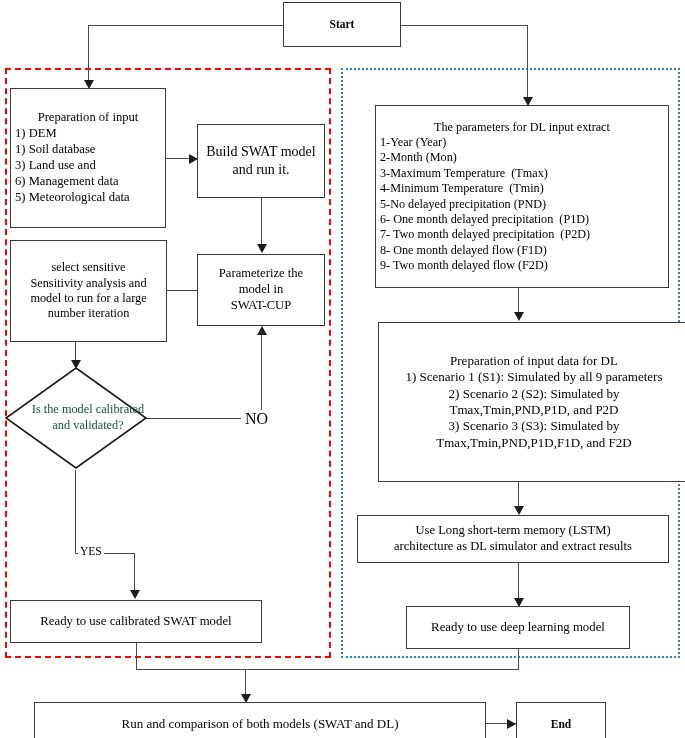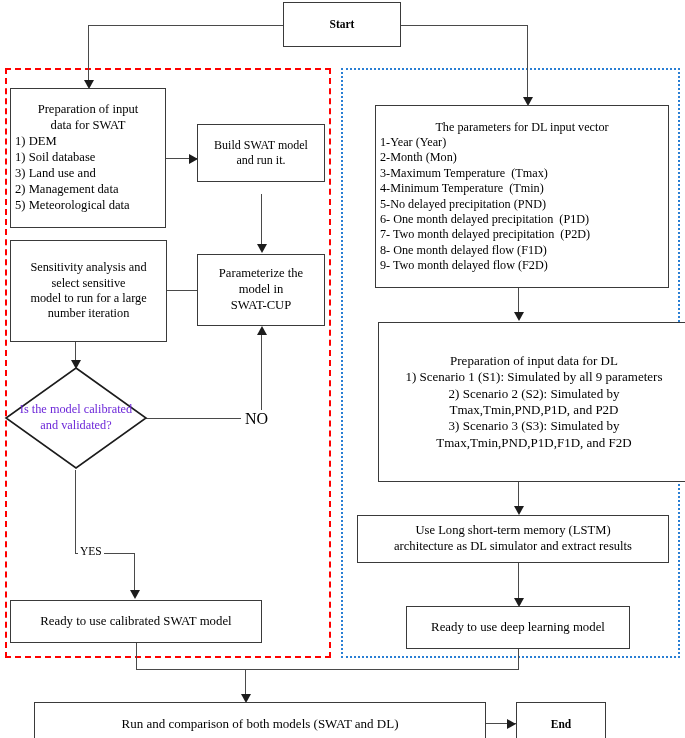--- a/index.html
+++ b/index.html
@@ -90,30 +90,30 @@
   }
 
   
   .diamond-wrap {
     position: absolute;
     z-index: 5;
   }
   .diamond-wrap svg { display: block; }
   .diamond-text {
     position: absolute;
-    left: 0;
+    left: 12px;
     top: 0;
     width: 100%;
     height: 100%;
     display: flex;
     align-items: center;
     justify-content: center;
     text-align: center;
     line-height: 1.28;
-    color: #6d28d9;
+    color: #14532d;
     pointer-events: none;
   }
 
   .edge-label {
     position: absolute;
     color: #000;
     background: #ffffff;
     padding: 0 2px;
     z-index: 6;
     white-space: nowrap;
@@ -137,33 +137,32 @@
   <div class="ln ln-v" style="left:88px; top:25px; height:57px;"></div>
   <div class="arrow arrow-down" style="left:83.5px; top:80px;"></div>
 
   <div class="ln ln-h" style="left:400px; top:25px; width:128px;"></div>
   <div class="ln ln-v" style="left:527px; top:25px; height:74px;"></div>
   <div class="arrow arrow-down" style="left:522.5px; top:97px;"></div>
 
   <div class="box" style="left:10px; top:88px; width:156px; height:140px; font-size:12.6px;">
     <div class="lines">
       <div class="ln-center">Preparation of input</div>
-      <div class="ln-center">data for SWAT</div>
       <div class="ln-left">1) DEM</div>
       <div class="ln-left">1) Soil database</div>
       <div class="ln-left">3) Land use and</div>
-      <div class="ln-left">2) Management data</div>
+      <div class="ln-left">6) Management data</div>
       <div class="ln-left">5) Meteorological data</div>
     </div>
   </div>
 
   <div class="ln ln-h" style="left:166px; top:158px; width:32px;"></div>
   <div class="arrow arrow-right" style="left:189px; top:153.5px;"></div>
 
-  <div class="box" style="left:197px; top:124px; width:128px; height:58px; font-size:12px;">
+  <div class="box" style="left:197px; top:124px; width:128px; height:74px; font-size:14px;">
     <div class="lines">
       <div class="ln-center">Build SWAT model</div>
       <div class="ln-center">and run it.</div>
     </div>
   </div>
 
   <div class="ln ln-v" style="left:261px; top:194px; height:52px;"></div>
   <div class="arrow arrow-down" style="left:256.5px; top:244px;"></div>
 
   <div class="box" style="left:197px; top:254px; width:128px; height:72px; font-size:12.6px;">
@@ -172,22 +171,22 @@
       <div class="ln-center">model in</div>
       <div class="ln-center">SWAT-CUP</div>
     </div>
   </div>
 
   <div class="ln ln-h" style="left:150px; top:290px; width:48px;"></div>
   <div class="arrow arrow-left" style="left:149px; top:285.5px;"></div>
 
   <div class="box" style="left:10px; top:240px; width:157px; height:102px; font-size:12.3px;">
     <div class="lines">
+      <div class="ln-center">select sensitive</div>
       <div class="ln-center">Sensitivity analysis and</div>
-      <div class="ln-center">select sensitive</div>
       <div class="ln-center">model to run for a large</div>
       <div class="ln-center">number iteration</div>
     </div>
   </div>
 
   <div class="ln ln-v" style="left:75px; top:342px; height:22px;"></div>
   <div class="arrow arrow-down" style="left:70.5px; top:360px;"></div>
 
   <div class="diamond-wrap" style="left:4px; top:366px; width:144px; height:104px;">
     <svg width="144" height="104" viewBox="0 0 144 104">
@@ -214,21 +213,21 @@
   <span class="edge-label" style="left:78px; top:545px; font-size:11.5px;">YES</span>
 
   <div class="box" style="left:10px; top:600px; width:252px; height:43px; font-size:12.8px;">
     <div class="lines">
       <div class="ln-center">Ready to use calibrated SWAT model</div>
     </div>
   </div>
 
   <div class="box" style="left:375px; top:105px; width:294px; height:183px; font-size:12.2px;">
     <div class="lines">
-      <div class="ln-center">The parameters for DL input vector</div>
+      <div class="ln-center">The parameters for DL input extract</div>
       <div class="ln-left">1-Year (Year)</div>
       <div class="ln-left">2-Month (Mon)</div>
       <div class="ln-left">3-Maximum Temperature  (Tmax)</div>
       <div class="ln-left">4-Minimum Temperature  (Tmin)</div>
       <div class="ln-left">5-No delayed precipitation (PND)</div>
       <div class="ln-left">6- One month delayed precipitation  (P1D)</div>
       <div class="ln-left">7- Two month delayed precipitation  (P2D)</div>
       <div class="ln-left">8- One month delayed flow (F1D)</div>
       <div class="ln-left">9- Two month delayed flow (F2D)</div>
     </div>

